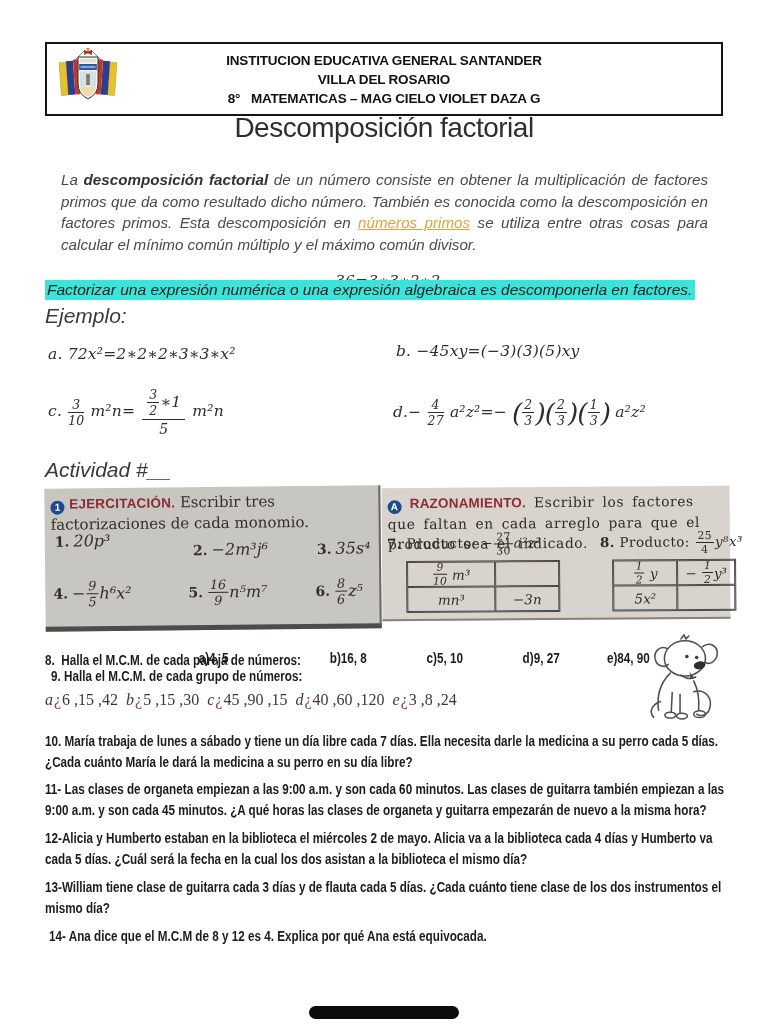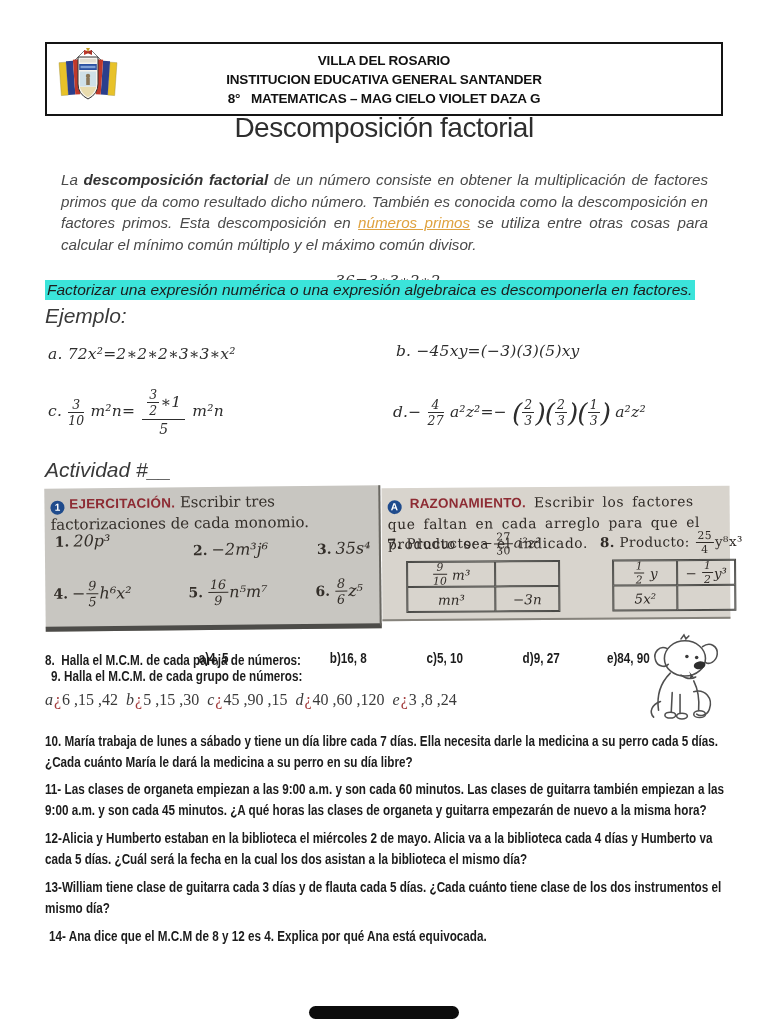--- a/index.html
+++ b/index.html
@@ -117,22 +117,22 @@
       <path d="M23 11 h20 v27 q0 10 -10 15 q-10 -5 -10 -15 z" fill="#f6f3ec" stroke="#333" stroke-width="1"></path>
       <rect x="25" y="13" width="16" height="3.5" fill="#e3ded2"></rect>
       <rect x="24.2" y="18" width="17.6" height="6" fill="#2b4fa0"></rect>
       <rect x="25.5" y="19.8" width="15" height="2.4" fill="#7f9fd6"></rect>
       <rect x="25" y="25.5" width="16" height="15" fill="#cfe0e8"></rect>
       <circle cx="33" cy="30" r="2.2" fill="#8a7657"></circle>
       <rect x="31.2" y="32" width="3.6" height="7" fill="#8a7657"></rect>
       <path d="M25 41 h16 v1 q-4 8 -8 9 q-4 -1 -8 -9 z" fill="#e9dcae"></path>
     </svg>
     <div class="hlines">
+      <div>INSTITUCION EDUCATIVA GENERAL SANTANDER</div>
       <div>VILLA DEL ROSARIO</div>
-      <div>INSTITUCION EDUCATIVA GENERAL SANTANDER</div>
       <div>8°&nbsp;&nbsp; MATEMATICAS – MAG CIELO VIOLET DAZA G</div>
     </div>
   </div>
 
   <h1 class="title">Descomposición factorial</h1>
 
   <div class="intro">
     <p class="ip"><span>La </span><b>descomposición factorial</b><span> de un número consiste en obtener la multiplicación de factores primos que da como resultado dicho número. También es conocida como la descomposición en factores primos. Esta descomposición en </span><a class="plink">números primos</a><span> se utiliza entre otras cosas para calcular el mínimo común múltiplo y el máximo común divisor.</span></p>
     <p class="eq">36=3∗3∗2∗2</p>
   </div>
@@ -172,21 +172,21 @@
     <div class="sitem" style="left:148px;top:53px;"><span class="inum">2.</span><span>−2m³j⁶</span></div>
     <div class="sitem" style="left:272px;top:53px;"><span class="inum">3.</span><span>35s⁴</span></div>
     <div class="sitem" style="left:8px;top:91px;"><span class="inum">4.</span><span>−</span><span class="frac"><span class="fn">9</span><span class="fd">5</span></span><span>h⁶x²</span></div>
     <div class="sitem" style="left:143px;top:91px;"><span class="inum">5.</span><span></span><span class="frac"><span class="fn">16</span><span class="fd">9</span></span><span>n⁵m⁷</span></div>
     <div class="sitem" style="left:270px;top:91px;"><span class="inum">6.</span><span></span><span class="frac"><span class="fn">8</span><span class="fd">6</span></span><span>z⁵</span></div>
   </div>
 
   <div class="scanR">
     <p class="shead"><span class="badge">A</span> <span class="mar">RAZONAMIENTO.</span> <span>Escribir los factores que faltan en cada arreglo para que el producto sea el indicado.</span></p>
     <div class="prod" style="left:5px;top:44px;"><span class="inum">7.</span><span> Producto: −</span><span class="frac"><span class="fn">27</span><span class="fd">30</span></span><span style="font-style:italic">a²z²</span></div>
-    <div class="prod" style="left:218px;top:44px;"><span class="inum">8.</span><span> Producto: </span><span class="frac"><span class="fn">25</span><span class="fd">4</span></span><span style="">y⁸x³</span></div>
+    <div class="prod" style="left:218px;top:44px;"><span class="inum">8.</span><span> Producto: </span><span class="frac"><span class="fn">25</span><span class="fd">4</span></span><span style="font-style:italic">y⁸x³</span></div>
     <div class="stable t7">
       <div class="cell"><span class="frac">
             <span class="fn">9</span>
             <span class="fd">10</span>
           </span>&nbsp;<span>m³</span></div>
       <div class="cell">
           <span></span>
         </div>
       <div class="cell">
           <span>mn³</span>

